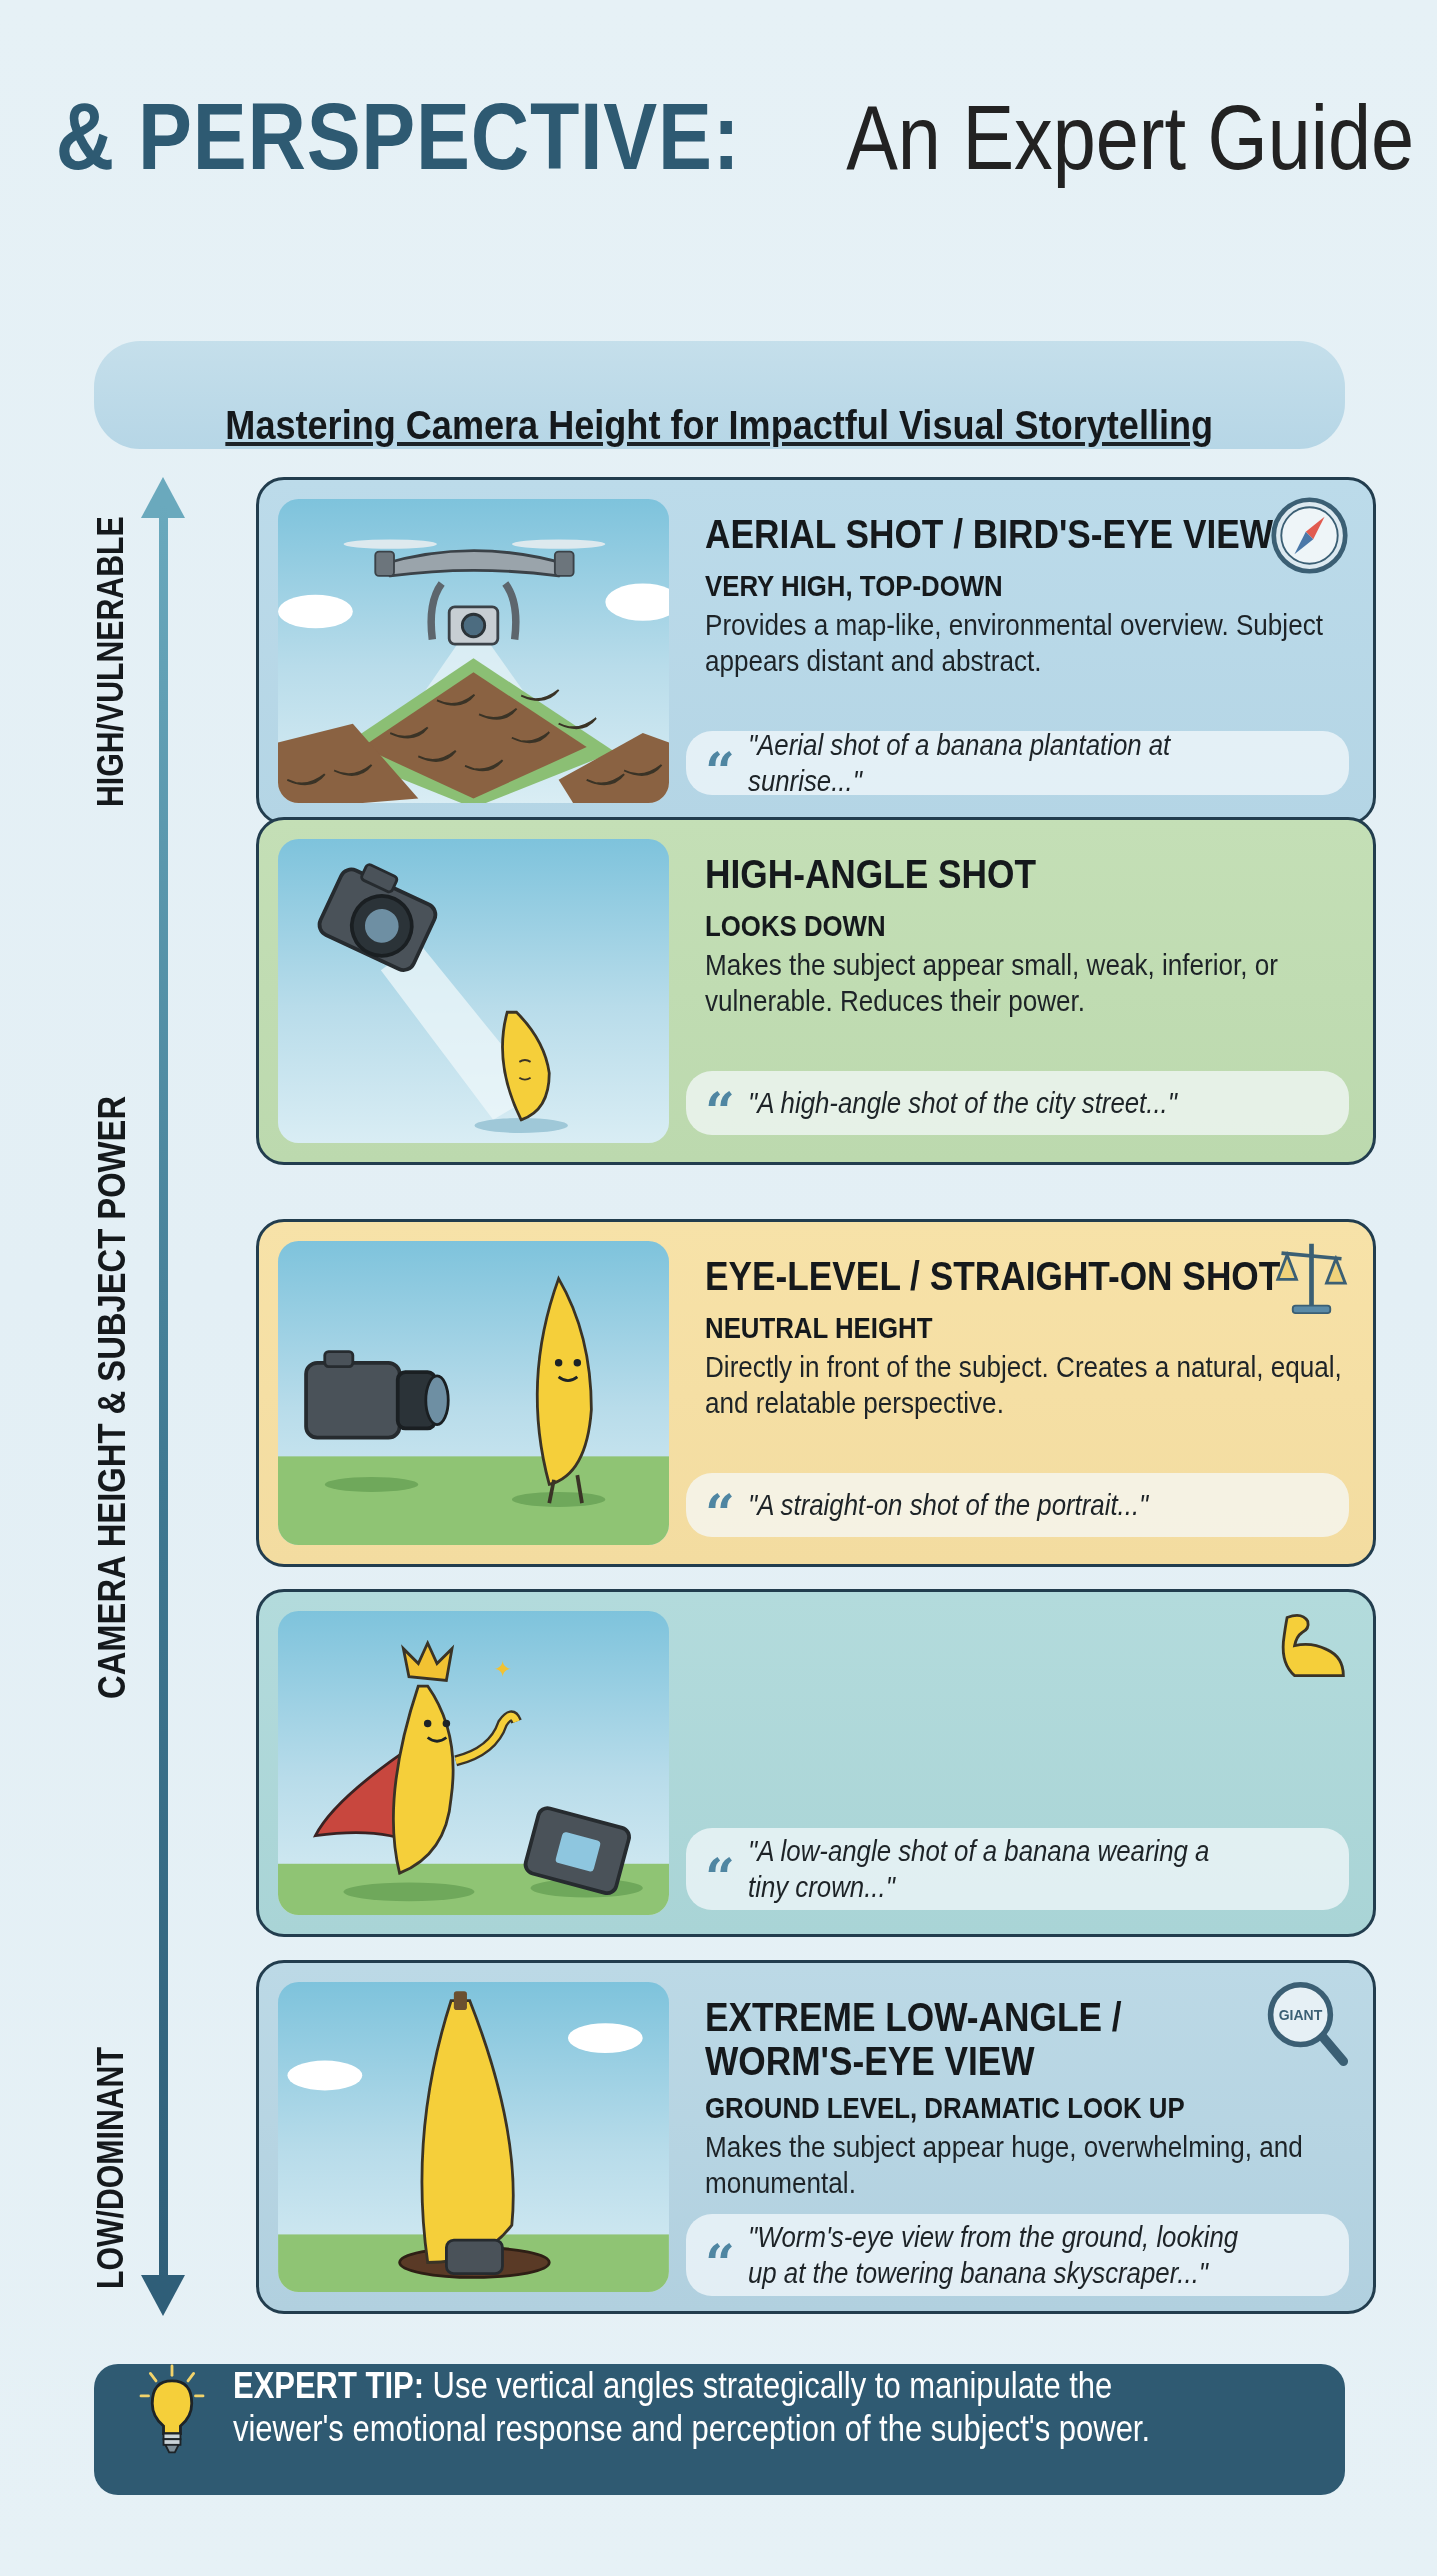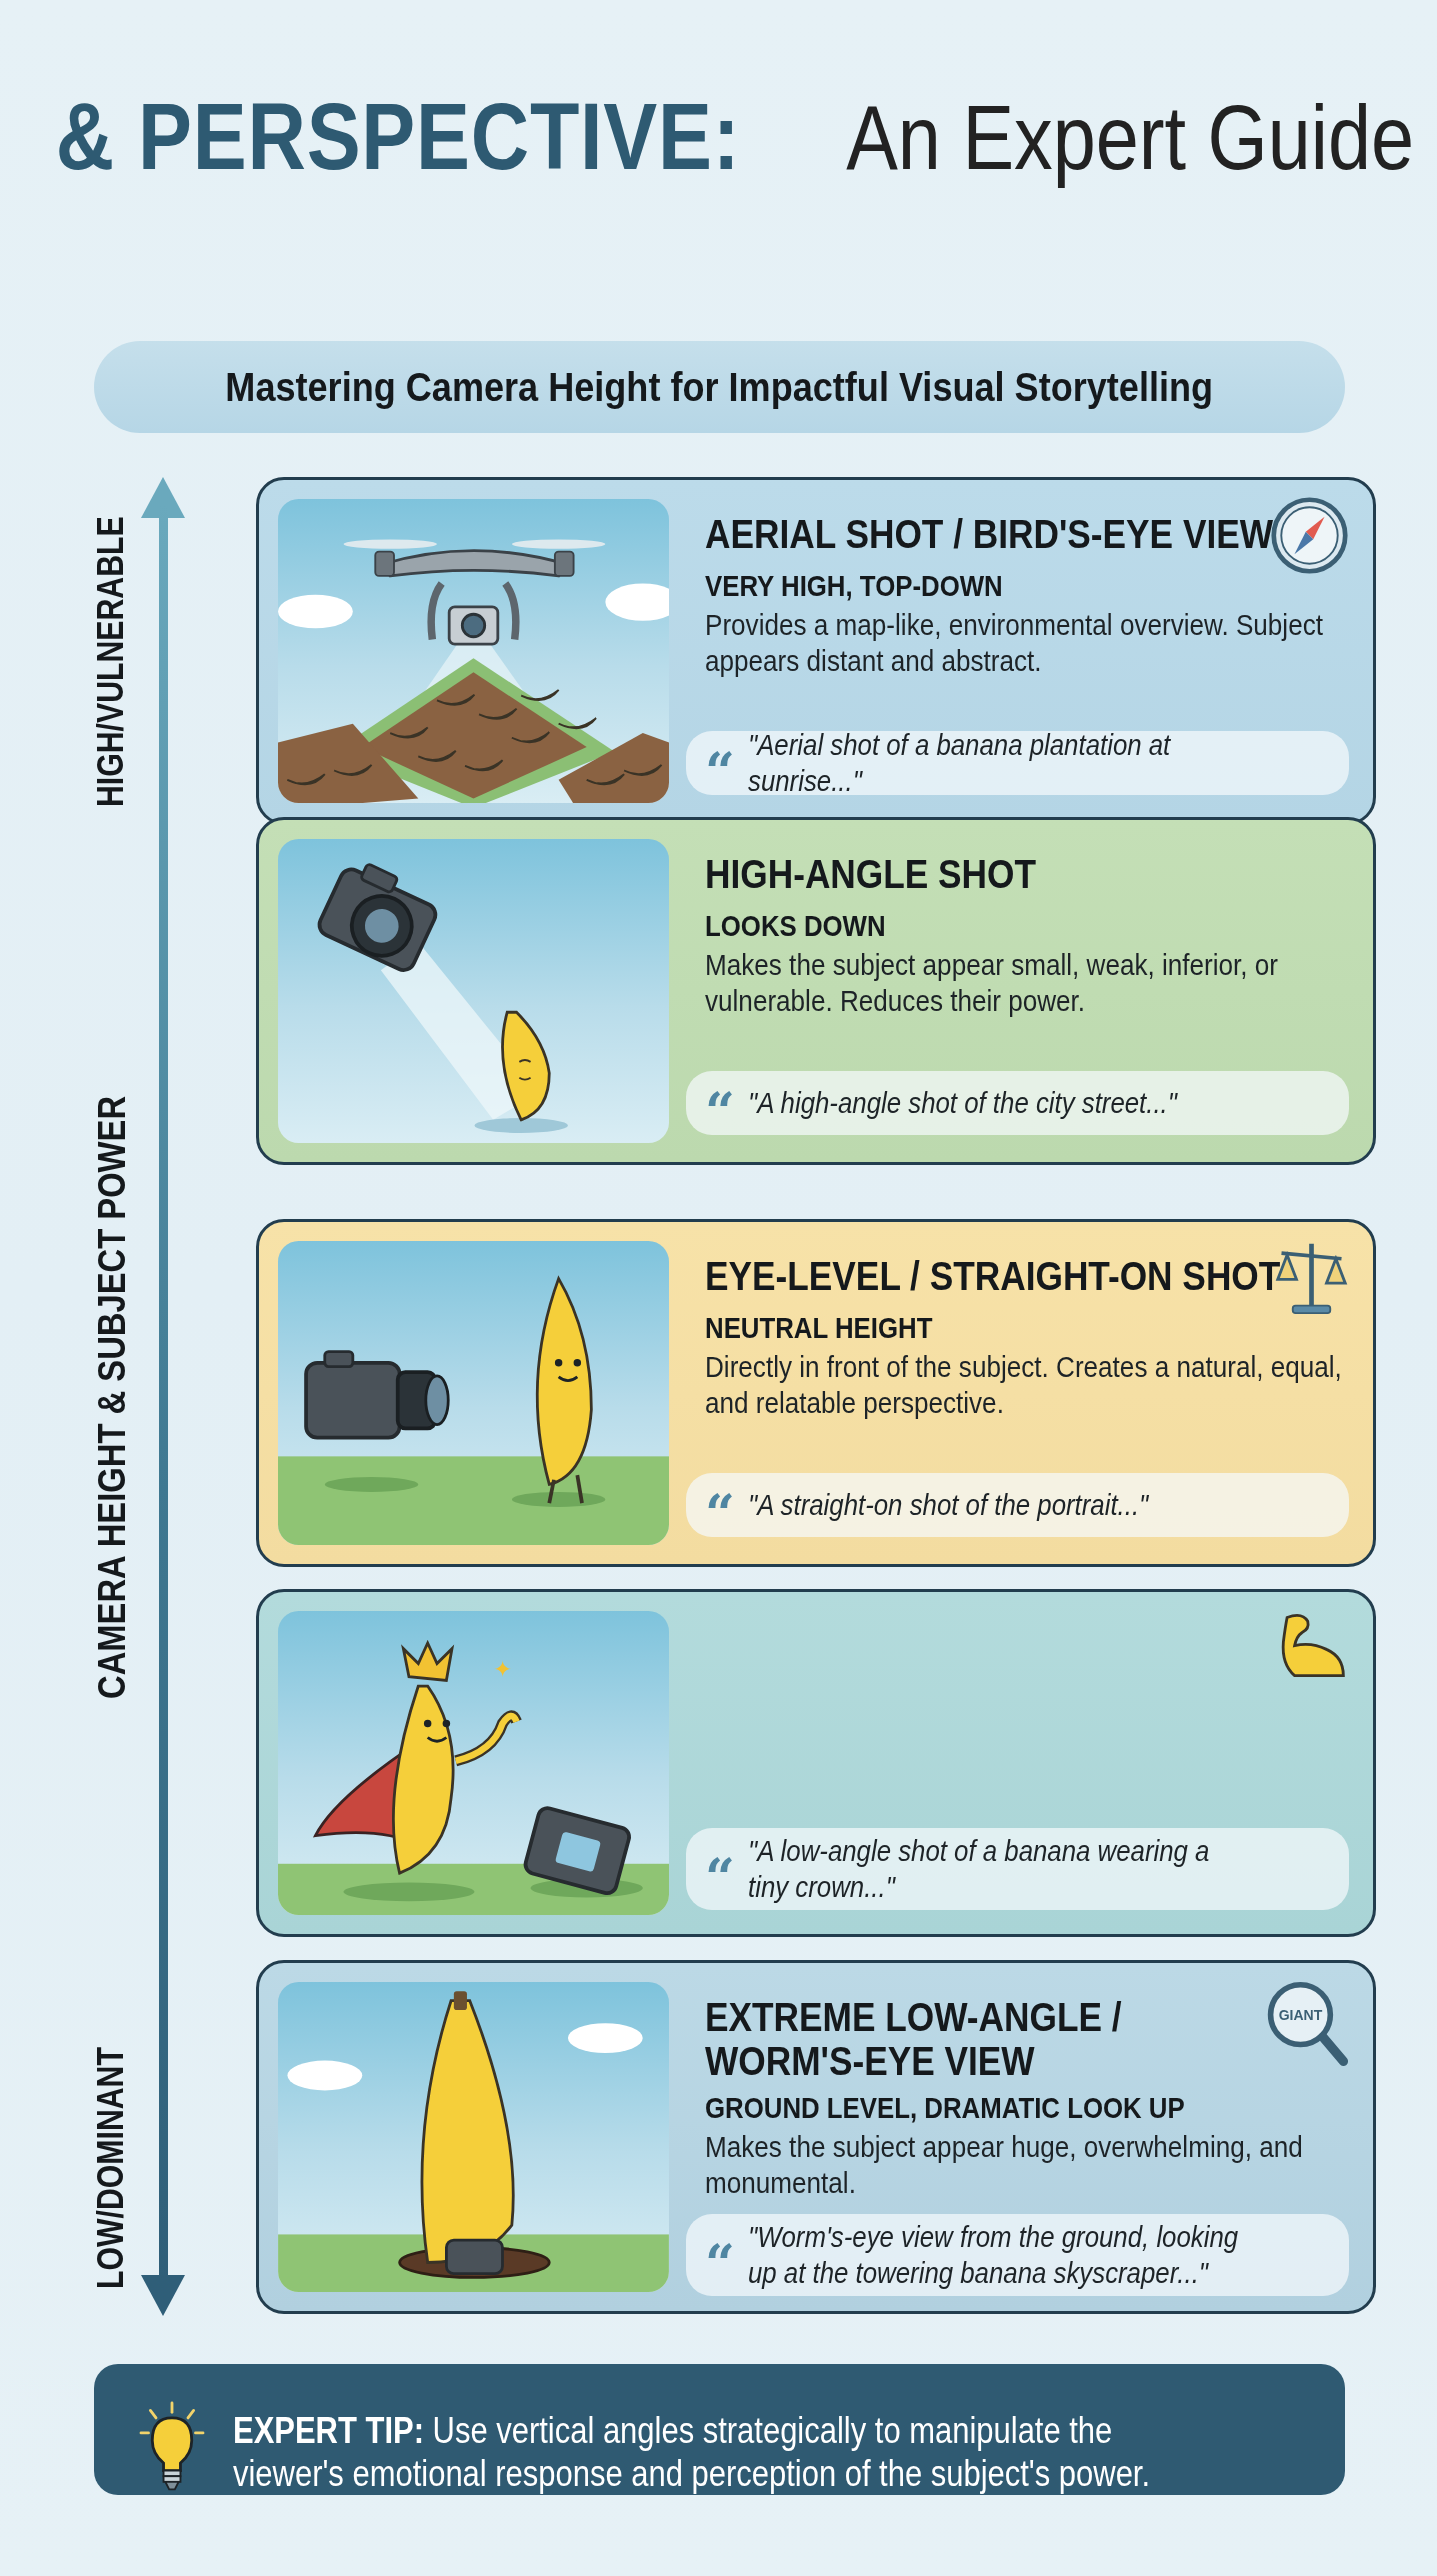--- a/index.html
+++ b/index.html
@@ -18,24 +18,24 @@
     font-family: "Liberation Sans", sans-serif; font-weight: 700;
     color: #2e5a72; font-size: 94px; letter-spacing: 0.9px;
     transform: scaleX(0.86); display: inline-block;
   }
   .title .l2b {
     font-weight: 400; color: #222; font-size: 90px;
     display: inline-block; transform: scaleX(0.86);
   }
   .title .line { display: block; white-space: nowrap; }
   .subtitle-pill {
-    position: absolute; left: 94px; top: 341px; width: 1251px; height: 92px;
+    position: absolute; left: 94px; top: 341px; width: 1251px; height: 108px;
     border-radius: 46px;
     background: linear-gradient(180deg, #c5dfeb 0%, #b6d6e6 100%);
-    display: flex; align-items: center; justify-content: center;
+    display: flex; align-items: flex-end; justify-content: center; text-decoration: underline;
   }
   .subtitle-pill span {
     font-weight: 700; font-size: 41px; color: #15191c;
     display: inline-block; transform: scaleX(0.88); white-space: nowrap;
   }
   
   .axis-line {
     position: absolute; left: 159px; top: 505px; width: 9.4px; height: 1788px;
     background: linear-gradient(180deg, #6aa9bd 0%, #3f7891 55%, #2f5e78 100%);
   }
@@ -106,21 +106,21 @@
 
   .c1 .quote { top: 251px; height: 64px; }
   .c2 .quote { top: 251px; height: 64px; }
   .c3 .quote { top: 251px; height: 64px; }
   .c4 .quote { top: 236px; height: 82px; }
   .c5 .quote { top: 251px; height: 82px; }
 
   .tip {
     position: absolute; left: 94px; top: 2364px; width: 1251px; height: 131px;
     border-radius: 24px; background: #2f5a72;
-    display: flex; align-items: flex-end;
+    display: flex; align-items: flex-start;
   }
   .tip .bulb { margin-left: 45px; margin-right: 28px; }
   .tip .tiptext {
     color: #ffffff; font-size: 36px; line-height: 1.2;
     transform: scaleX(0.86); transform-origin: left center; width: 1161px;
   }
   .tip .tiptext b { font-weight: 700; }
   svg { display: block; }
 </style>
 </head>

